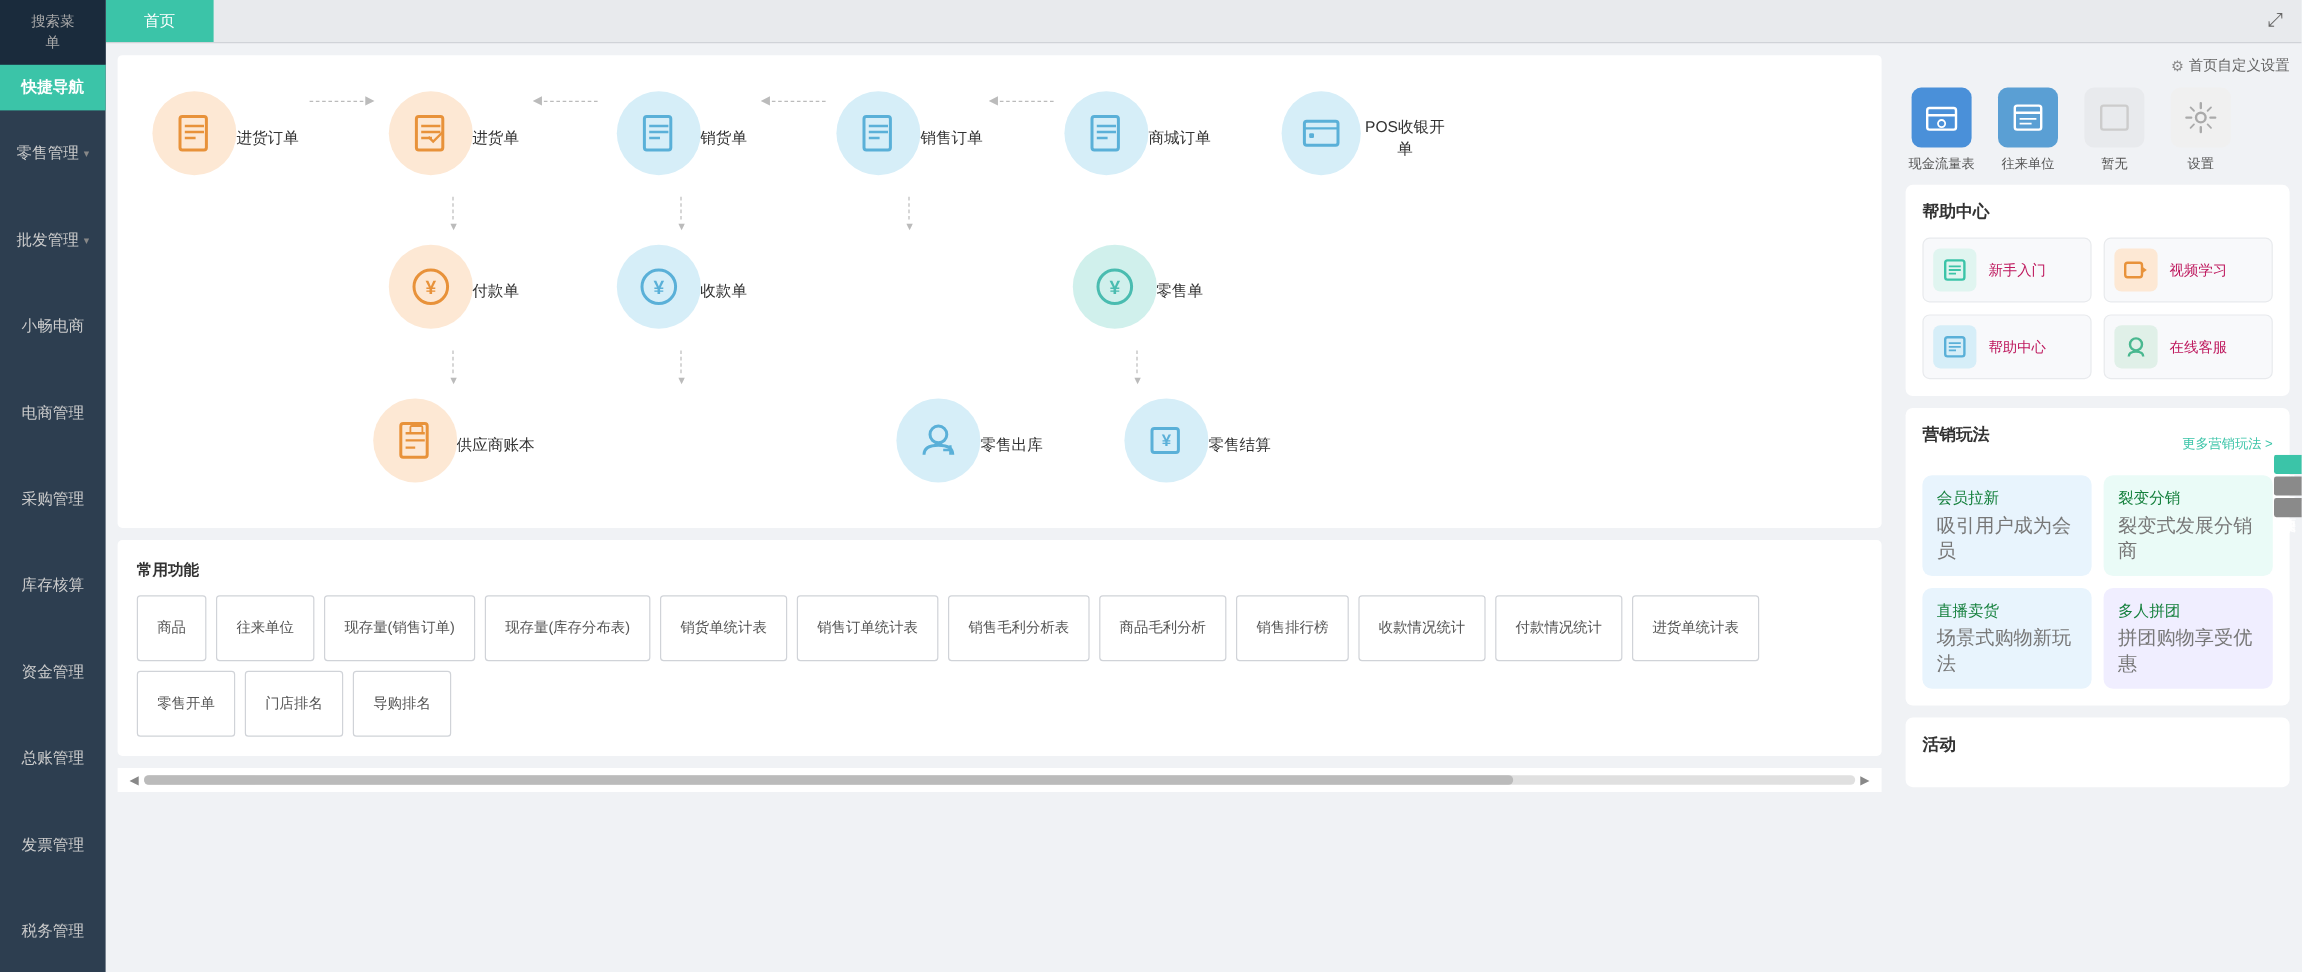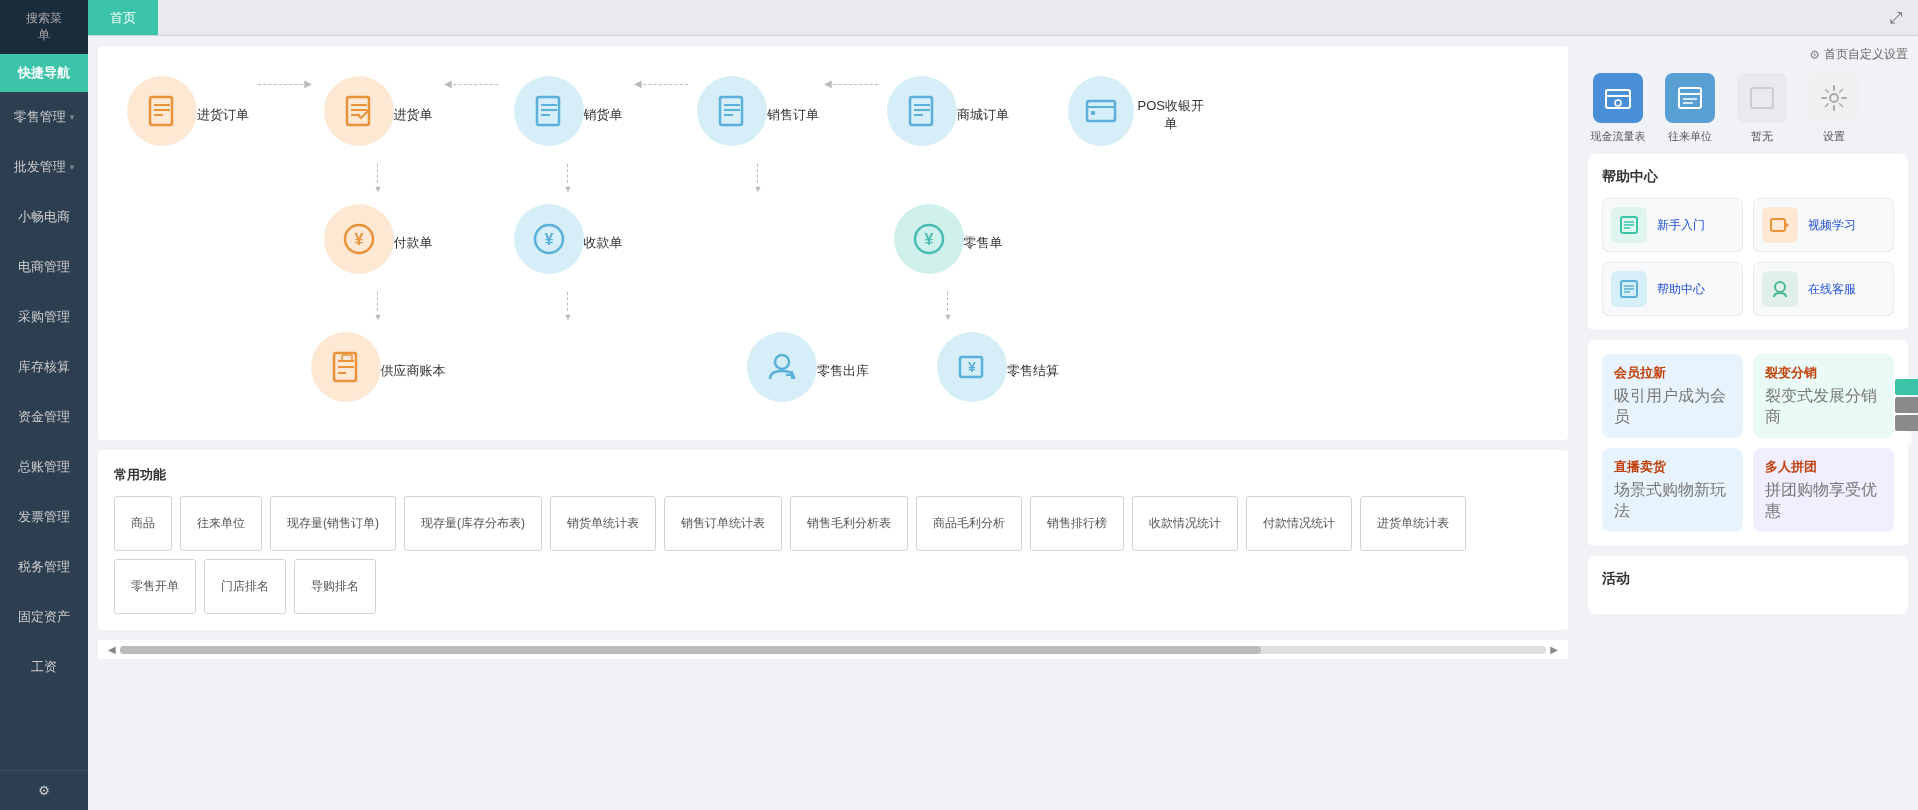--- a/index.html
+++ b/index.html
@@ -26,21 +26,21 @@
     .sidebar-nav-label {
       background: #3bc4a8;
       color: #fff;
       padding: 10px 8px;
       font-size: 13px;
       text-align: center;
       font-weight: bold;
     }
     .sidebar-item {
       color: #ccc;
-      padding: 16px 8px;
+      padding: 27px 8px;
       text-align: center;
       cursor: pointer;
       font-size: 13px;
       display: flex;
       align-items: center;
       justify-content: center;
       gap: 4px;
       position: relative;
     }
     .sidebar-item .arrow {
@@ -69,21 +69,21 @@
     
     .tab-bar {
       background: #e8eaed;
       display: flex;
       align-items: center;
       height: 36px;
       border-bottom: 1px solid #d0d3d8;
       flex-shrink: 0;
     }
     .tab-item {
-      padding: 0 22px;
+      padding: 0 32px;
       height: 100%;
       display: flex;
       align-items: center;
       cursor: pointer;
       font-size: 13px;
       color: #333;
       background: #3bc4a8;
       color: #fff;
     }
     .top-right-btn {
@@ -292,21 +292,21 @@
       border-radius: 6px;
       display: flex;
       align-items: center;
       justify-content: center;
       font-size: 18px;
     }
     .help-icon.teal { background: #e0f5f0; color: #3bc4a8; }
     .help-icon.orange { background: #fde8d4; color: #e8923a; }
     .help-icon.blue { background: #d6eef8; color: #5ab0d8; }
     .help-icon.green { background: #e0f0e8; color: #4ab890; }
-    .help-label { font-size: 12px; color: #1d4ed8; }
+    .help-label { font-size: 12px; color: #be185d; }
 
     
     .marketing-section {
       background: #fff;
       border-radius: 6px;
       padding: 14px;
     }
     .marketing-header {
       display: flex;
       justify-content: space-between;
@@ -327,22 +327,22 @@
       background: #f0f8ff;
       border-radius: 8px;
       padding: 10px 12px;
       cursor: pointer;
     }
     .marketing-card.green-card { background: #eafbf7; }
     .marketing-card.blue-card { background: #e8f4fd; }
     .marketing-card.purple-card { background: #f0eeff; }
     .card-title {
       font-size: 13px;
-      font-weight: bold;
-      color: #c2410c;
+      font-weight: normal;
+      color: #15803d;
       margin-bottom: 4px;
     }
     .card-desc { font-size: 16px; color: #777; }
 
     
     .activity-section {
       background: #fff;
       border-radius: 6px;
       padding: 14px;
     }
@@ -856,20 +856,24 @@
                   <circle cx="10" cy="8" r="5" fill="none" stroke="#4ab890" stroke-width="2"></circle>
                   <path d="M4 18 Q4 14 10 14 Q16 14 16 18" fill="none" stroke="#4ab890" stroke-width="2"></path>
                 </svg>
             </div>
             <span class="help-label">在线客服</span>
           </div>
         </div>
       </div>
 
       <div class="marketing-section">
+        <div class="marketing-header">
+          <div class="section-title">营销玩法</div>
+          <div class="more-link">更多营销玩法 &gt;</div>
+        </div>
         <div class="marketing-grid">
           <div class="marketing-card blue-card">
             <div class="card-title">会员拉新</div>
             <div class="card-desc">吸引用户成为会员</div>
           </div>
           <div class="marketing-card green-card">
             <div class="card-title">裂变分销</div>
             <div class="card-desc">裂变式发展分销商</div>
           </div>
           <div class="marketing-card blue-card">

